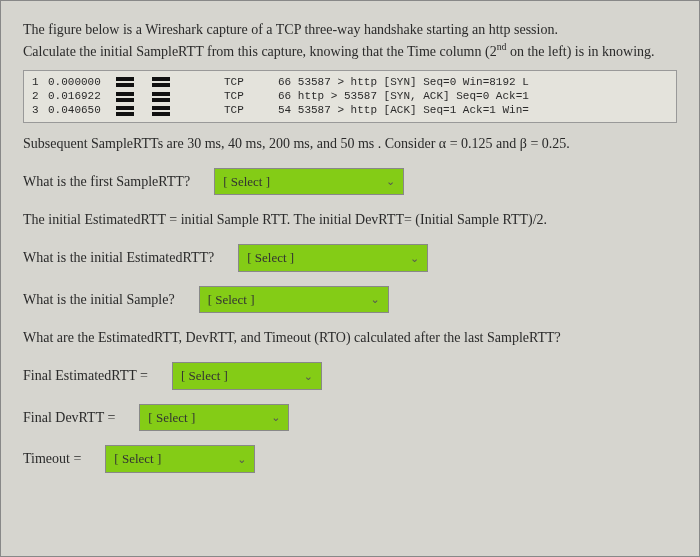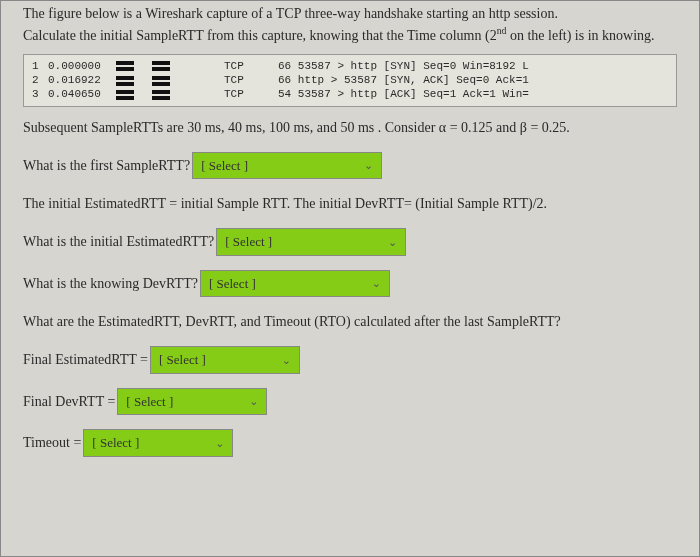--- a/index.html
+++ b/index.html
@@ -7,21 +7,21 @@
     margin: 0;
     padding: 0;
     font-family: Georgia, 'Times New Roman', serif;
     background: #c9c8c3;
   }
   .page {
     width: 700px;
     height: 557px;
     background: #d6d5cf;
     border: 1px solid #888;
-    padding: 2px 22px;
+    padding: 18px 22px;
     color: #2a2a2a;
     font-size: 14px;
     line-height: 1.5;
   }
   .intro { margin-bottom: 8px; }
   .capture-box {
     border: 1px solid #999;
     background: #e4e3dc;
     padding: 4px 8px;
     margin: 6px 0 10px 0;
@@ -30,21 +30,21 @@
     line-height: 1.3;
   }
   .cap-row { display: flex; align-items: center; gap: 6px; white-space: nowrap; }
   .cap-num { width: 10px; }
   .cap-time { width: 62px; }
   .bar { width: 18px; height: 4px; background: #111; display: block; }
   .bars-col { display:flex; flex-direction:column; gap:2px; margin-top:1px;}
   .bars-wrap { display:flex; gap:18px; flex: 0 0 auto; }
   .proto { width: 28px; margin-left: 48px; }
   .info { margin-left: 20px; }
-  .q-line { margin: 10px 0 14px 0; display: flex; align-items: center; gap: 2px; flex-wrap: wrap; }
+  .q-line { margin: 10px 0 14px 0; display: flex; align-items: center; gap: 24px; flex-wrap: wrap; }
   .q-text { display: inline; }
   .stmt { margin: 8px 0 14px 0; }
   .select {
     display: inline-flex;
     align-items: center;
     justify-content: space-between;
     border: 1px solid #888;
     background: #84cc16;
     padding: 3px 8px;
     min-width: 90px;
@@ -112,42 +112,42 @@
         <span class="bars-col">
             <span class="bar"></span>
             <span class="bar"></span>
           </span>
       </span>
       <span class="proto">TCP</span>
       <span class="info">54 53587 &gt; http [ACK] Seq=1 Ack=1 Win=</span>
     </div>
   </div>
 
-  <div class="stmt">Subsequent SampleRTTs are 30 ms, 40 ms, 100 ms, and 50 ms .  Consider α = 0.125 and β = 0.25.</div>
+  <div class="stmt">Subsequent SampleRTTs are 30 ms, 40 ms, 200 ms, and 50 ms .  Consider α = 0.125 and β = 0.25.</div>
 
   <div class="q-line">
     <span class="q-text">What is the first SampleRTT?</span>
     <span class="select select-wide">
       <span>[ Select ]</span>
       <span class="chev">⌄</span>
     </span>
   </div>
 
   <div class="stmt">The initial EstimatedRTT = initial Sample RTT.  The initial DevRTT= (Initial Sample RTT)/2.</div>
 
   <div class="q-line">
     <span class="q-text">What is the initial EstimatedRTT?</span>
     <span class="select select-wide">
       <span>[ Select ]</span>
       <span class="chev">⌄</span>
     </span>
   </div>
 
   <div class="q-line">
-    <span class="q-text">What is the knowing DevRTT?</span>
+    <span class="q-text">What is the initial Sample?</span>
     <span class="select select-wide">
       <span>[ Select ]</span>
       <span class="chev">⌄</span>
     </span>
   </div>
 
   <div class="stmt">What are the EstimatedRTT, DevRTT, and Timeout (RTO) calculated after the last SampleRTT?</div>
 
   <div class="q-line">
     <span class="q-text">Final EstimatedRTT =</span>

